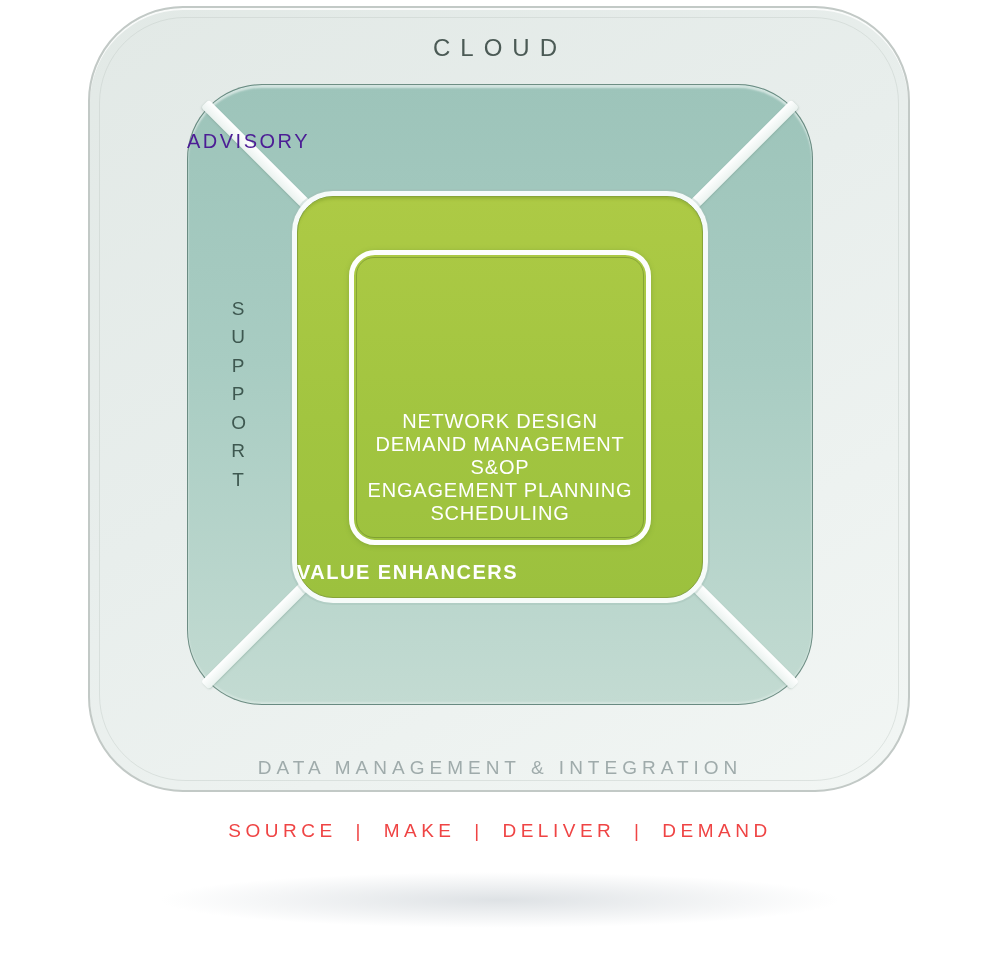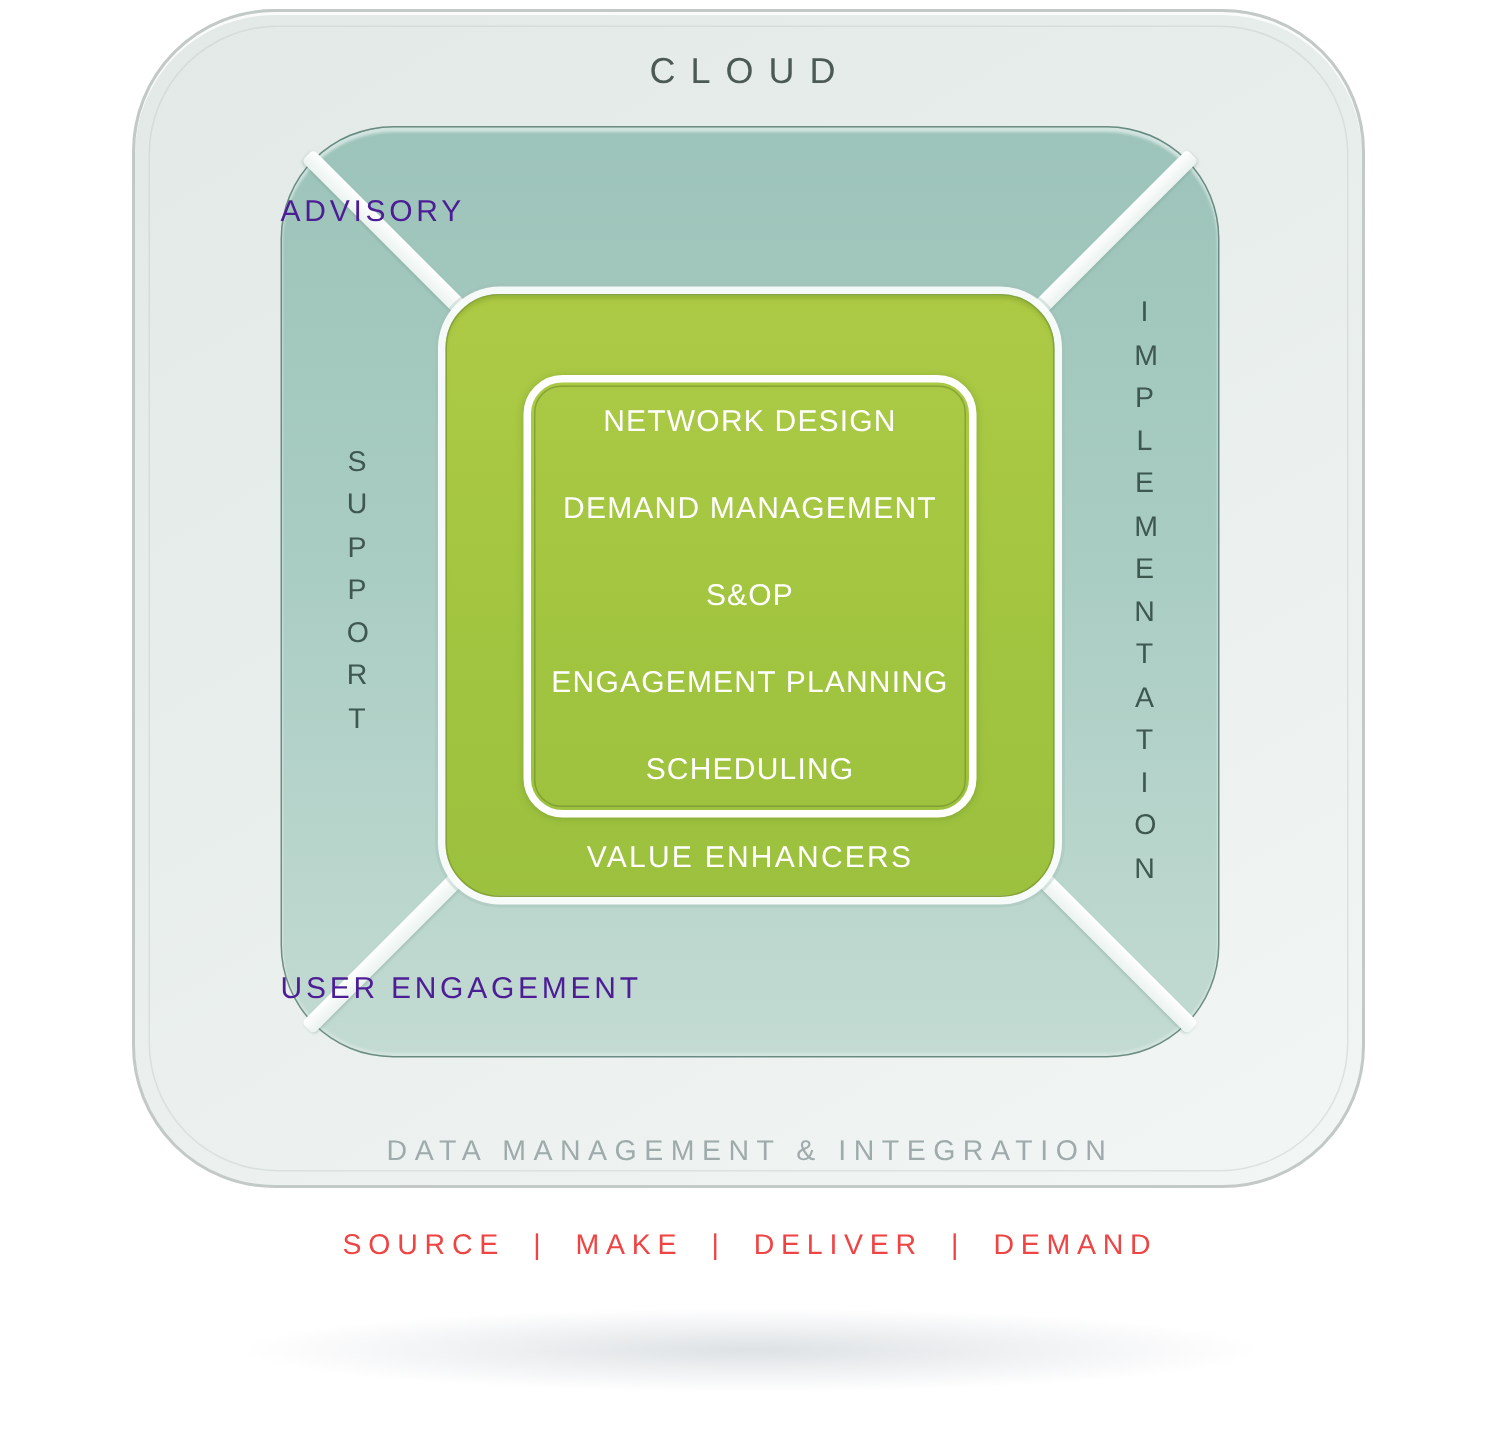--- a/index.html
+++ b/index.html
@@ -69,30 +69,30 @@
                inset 0 4px 3px -2px rgba(120,150,35,0.45);
   }
   .inner-box{
     position:absolute;left:349px;top:250px;width:302px;height:295px;
     border-radius:26px;border:5px solid #fdfefd;box-sizing:border-box;
     box-shadow:0 1px 5px rgba(90,120,45,0.35);
   }
   .inner-line{
     position:absolute;inset:2px;border-radius:18px;
     border:1px solid rgba(80,110,35,0.40);
-    display:flex;flex-direction:column;justify-content:space-between;
+    display:flex;flex-direction:column;justify-content:flex-end;
     padding:12px 0;box-sizing:border-box;
   }
   .core-item{
     text-align:center;color:#ffffff;font-size:20px;letter-spacing:0.8px;
     font-weight:400;
   }
   .value-label{
-    position:absolute;left:297px;top:561px;width:406px;text-align:center;
-    color:#ffffff;font-size:20px;letter-spacing:1.5px;font-weight:400;
+    position:absolute;left:297px;top:561px;width:406px;
+    color:#ffffff;font-size:20px;letter-spacing:1.5px;font-weight:700;
   }
   
   .caption{
     position:absolute;left:0;top:820px;width:100%;text-align:center;
     font-size:19px;letter-spacing:4.5px;word-spacing:9px;color:#ef4444;font-weight:400;
   }
   .floor-shadow{
     position:absolute;left:85px;top:866px;width:830px;height:68px;
     background:radial-gradient(ellipse closest-side,rgba(168,178,186,0.38),rgba(168,178,186,0) 82%);
   }
@@ -109,26 +109,22 @@
   <div class="dmi-label">DATA MANAGEMENT &amp; INTEGRATION</div>
 
   <div class="teal-frame"></div>
 
   <div class="diag tl"></div>
   <div class="diag tr"></div>
   <div class="diag bl"></div>
   <div class="diag br"></div>
 
   <div class="frame-top-label">ADVISORY</div>
-  <div class="frame-bottom-label">USER ENGAGEMENT</div>
   <div class="v-label-wrap left">
     <div class="v-label">SUPPORT</div>
-  </div>
-  <div class="v-label-wrap right">
-    <div class="v-label">IMPLEMENTATION</div>
   </div>
 
   <div class="green-box"></div>
   <div class="inner-box">
     <div class="inner-line">
       <div class="core-item">NETWORK DESIGN</div>
       <div class="core-item">DEMAND MANAGEMENT</div>
       <div class="core-item">S&amp;OP</div>
       <div class="core-item">ENGAGEMENT PLANNING</div>
       <div class="core-item">SCHEDULING</div>

